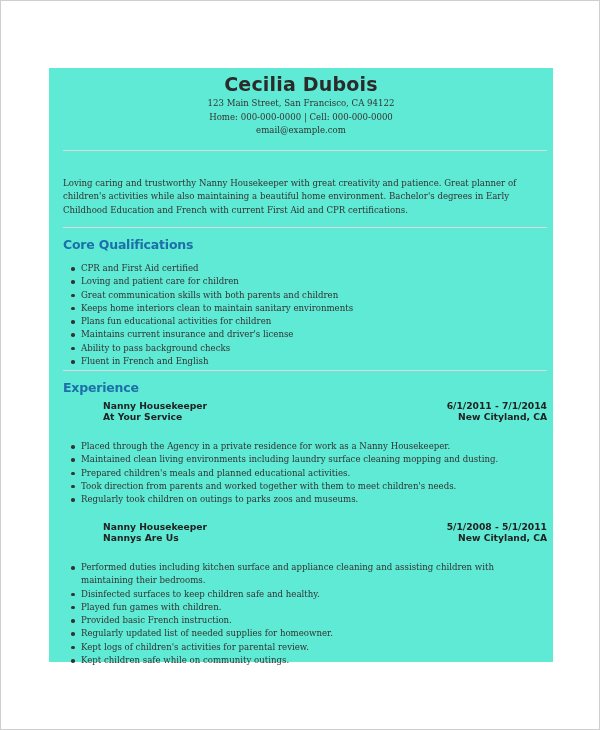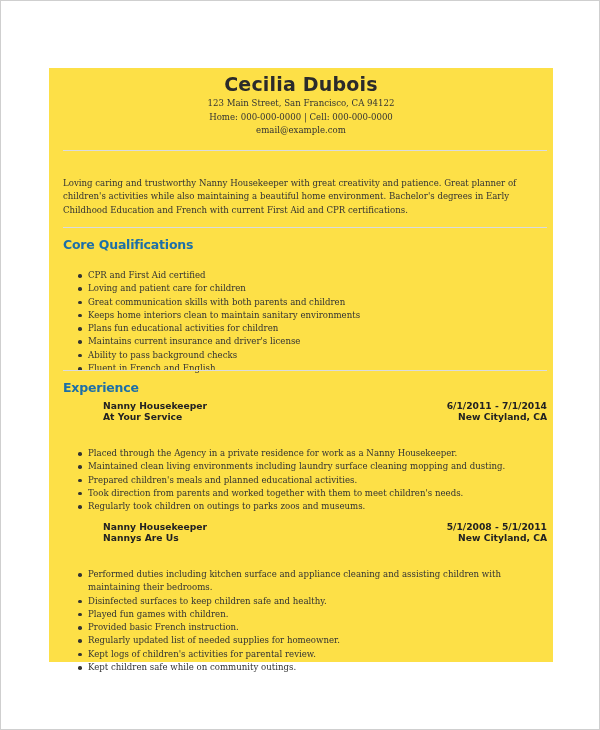--- a/index.html
+++ b/index.html
@@ -16,21 +16,21 @@
       border: 1px solid #cfcfcf;
       font-family: "DejaVu Serif", "Liberation Serif", serif;
       color: #333333;
     }
     .page {
       position: absolute;
       left: 48px;
       top: 67px;
       width: 504px;
       height: 594px;
-      background: #fde047;
+      background: #5eead4;
     }
     .header {
       text-align: center;
       padding-top: 3px;
     }
     .name {
       font-family: "DejaVu Sans", "Liberation Sans", sans-serif;
       font-weight: bold;
       font-size: 19px;
       color: #2b2b2b;
@@ -64,21 +64,21 @@
       left: 14px;
       top: 109px;
       width: 480px;
       font-size: 8.6px;
       line-height: 13.3px;
       color: #333;
     }
     ul.bullets {
       position: absolute;
       left: 14px;
-      margin: 15px;
+      margin: 8px;
       padding: 0;
       list-style: none;
       font-size: 8.6px;
       line-height: 13.3px;
       color: #333;
     }
     ul.bullets li {
       position: relative;
       padding-left: 10px;
     }

